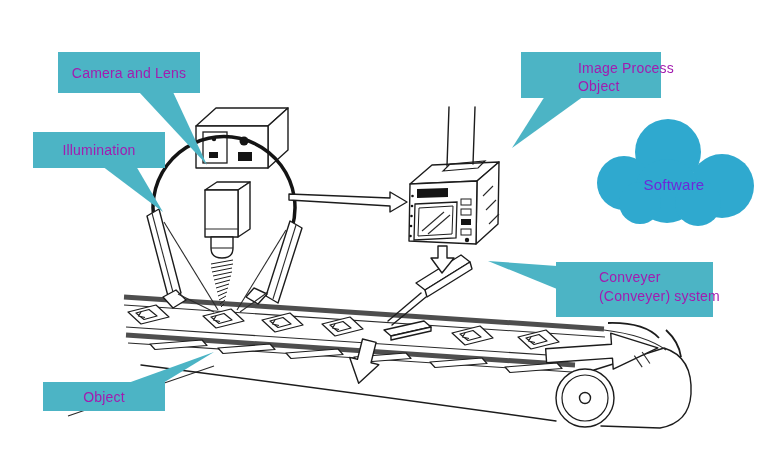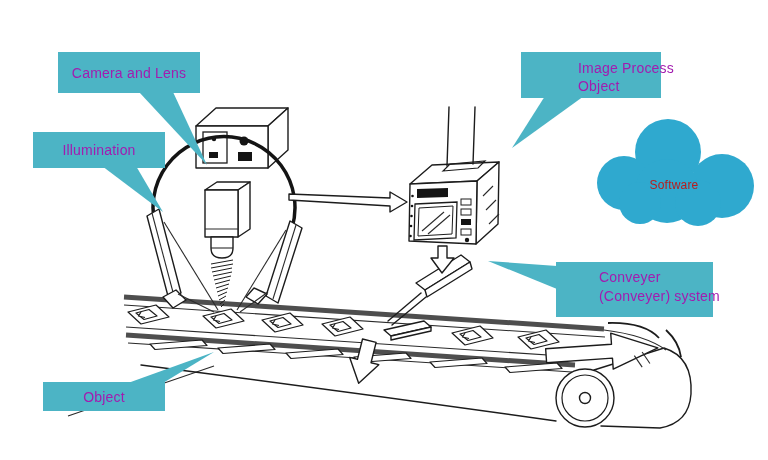--- a/index.html
+++ b/index.html
@@ -20,21 +20,21 @@
   .callout-text {
     position:absolute; color:#a21caf; font-size:14px; line-height:18px;
     letter-spacing:.2px;
   }
   .center { display:flex; align-items:center; justify-content:center; text-align:center; }
   #t-camera { left:58px;  top:52px;  width:142px; height:41px; }
   #t-illum  { left:33px;  top:132px; width:132px; height:36px; }
   #t-improc { left:534px; top:59px;  width:125px;margin-left:44px; }
   #t-conv   { left:571px; top:268px; width:140px; line-height:19px;margin-left:28px; }
   #t-obj    { left:43px;  top:382px; width:122px; height:29px; }
-  #t-soft   { left:622px; top:176px; width:104px; text-align:center; font-size:12px; color:#b91c1c; }
+  #t-soft   { left:622px; top:176px; width:104px; text-align:center; font-size:15px; color:#6d28d9; }
 </style>
 </head>
 <body>
 
 <div class="stage">
 
 <svg width="768" height="460" viewBox="0 0 768 460">
   <defs>
     <g id="chip">
       <polygon class="chip-part" points="0,7 28,0 41,12 13,19"></polygon>

